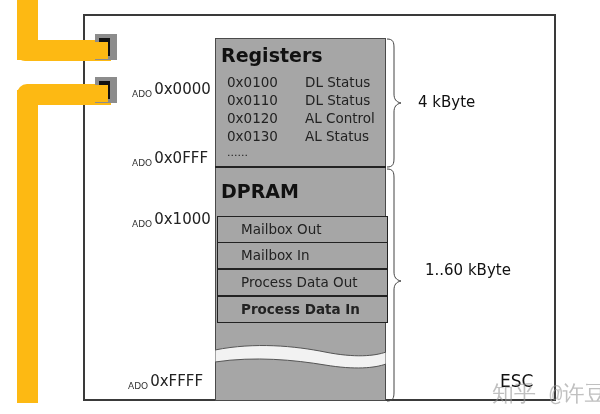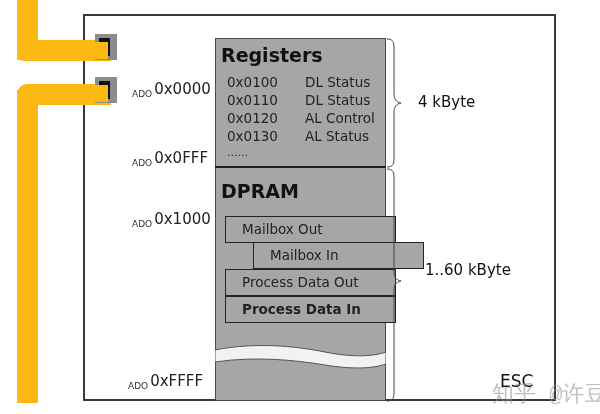--- a/index.html
+++ b/index.html
@@ -12,22 +12,22 @@
     .port { width: 22px; height: 26px; background: #8c8c8c; }
     .port-inner { position: absolute; left: 4px; top: 4px; width: 11px; height: 18px; background: #111; }
     .port-notch { position: absolute; left: 4px; top: 8px; width: 6px; height: 10px; background: #8c8c8c; }
     .ado { font-size: 15px; color: #222; white-space: nowrap; }
     .ado .sub { font-size: 9px; color: #333; margin-right: 2px; vertical-align: -3px; }
     .mem { left: 215px; top: 38px; width: 171px; height: 363px; background: #a6a6a6;
            border: 1px solid #4a4a4a; box-sizing: border-box; }
     .sec-title { font-weight: bold; font-size: 19px; color: #111; }
     .reg-row { font-size: 13.5px; color: #222; white-space: nowrap; }
     .divider { left: 215px; width: 171px; height: 2px; background: #222; }
-    .cell { left: 225px; width: 171px; height: 27px; border: 1.5px solid #222; box-sizing: border-box;
-            font-size: 13.5px; color: #222; padding-left: 16px; line-height: 24px; background: #a6a6a6; }
+    .cell { left: 217px; width: 171px; height: 27px; border: 1.5px solid #222; box-sizing: border-box;
+            font-size: 13.5px; color: #222; padding-left: 23px; line-height: 24px; background: #a6a6a6; }
     .size-label { font-size: 15px; color: #111; white-space: nowrap; }
     .esc-label { font-size: 17px; color: #111; }
     .watermark { font-size: 22px; color: rgba(150,150,150,0.6); white-space: nowrap; font-family: Liberation Mono, monospace; }
   </style>
 </head>
 <body>
 
 <div class="abs yellow" style="left:17px; top:0; width:21px; height:60px;"></div>
 <div class="abs yellow" style="left:17px; top:40px; width:94px; height:21px; border-bottom-left-radius:8px;"></div>
 <div class="abs yellow" style="left:17px; top:84px; width:94px; height:21px; border-top-left-radius:10px;"></div>
@@ -77,21 +77,21 @@
 <div class="abs reg-row" style="left:227px; top:128px;">
   <span style="display:inline-block;width:78px;">0x0130</span><span>AL Status</span>
 </div>
 <div class="abs reg-row" style="left:227px; top:146px; font-size:11px;">......</div>
 
 <div class="abs divider" style="top:166px;"></div>
 
 <div class="abs sec-title" style="left:221px; top:180px;">DPRAM</div>
 
 <div class="abs cell" style="top:216px;">Mailbox Out</div>
-<div class="abs cell" style="top:242px;margin-left:28px;">Mailbox In</div>
+<div class="abs cell" style="top:242px;">Mailbox In</div>
 <div class="abs cell" style="top:269px;">Process Data Out</div>
 <div class="abs cell" style="top:296px;font-weight:bold;">Process Data In</div>
 
 <svg class="abs" style="left:215px; top:340px;" width="171" height="30" viewBox="0 0 171 30">
   <path d="M0,10 C40,2 80,6 110,12 C140,18 160,16 171,12 L171,24 C160,28 140,30 110,25 C80,20 40,16 0,22 Z" fill="#f2f2f2" stroke="#555" stroke-width="1"></path>
 </svg>
 
 <svg class="abs" style="left:386px; top:38px;" width="20" height="130" viewBox="0 0 20 130">
   <path d="M1,1 C7,1 8,4 8,10 L8,56 C8,61 10,64 15,65 C10,66 8,69 8,74 L8,120 C8,126 7,129 1,129" fill="none" stroke="#444" stroke-width="1"></path>
 </svg>

